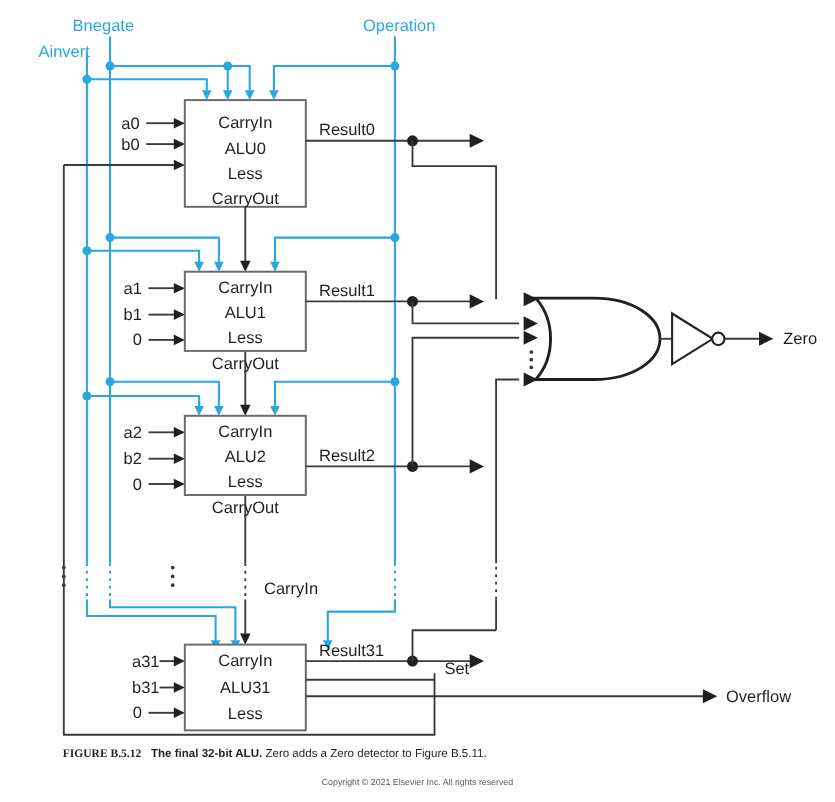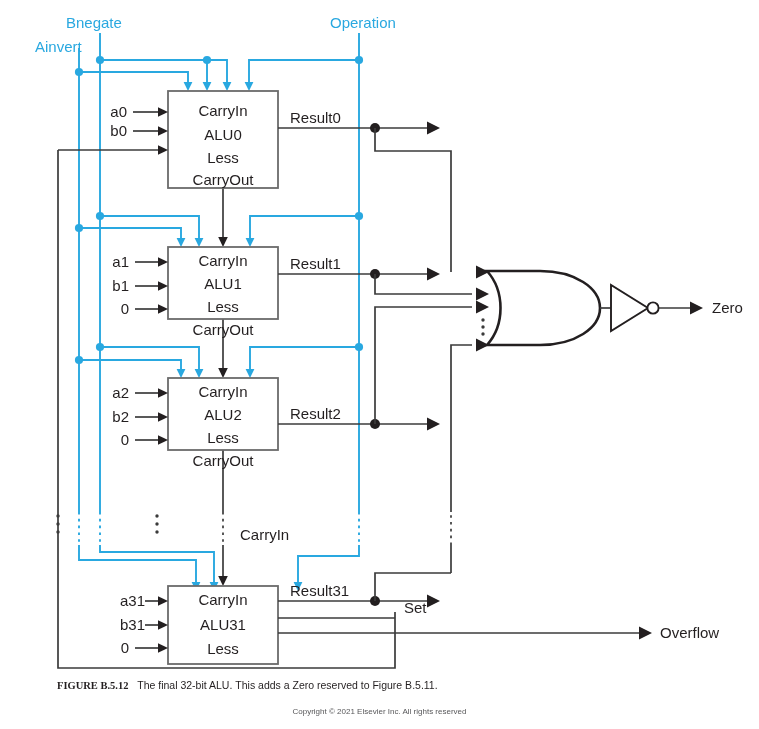--- a/index.html
+++ b/index.html
@@ -93,21 +93,21 @@
     top: 678px;
     width: 660px;
   }
   .cap-line {
     font-size: 10.5px;
     color: #231f20;
     line-height: 14px;
     white-space: nowrap;
   }
   .cap-fig { font-weight: bold; font-family: Liberation Serif, serif; }
-  .cap-title { font-weight: normal; }
+  .cap-title { font-weight: bold; }
   #copyright-line {
     position: absolute;
     left: 0px;
     top: 707px;
     width: 759px;
     text-align: center;
     font-size: 8px;
     color: #58585a;
   }
 </style>
@@ -374,19 +374,19 @@
     </g>
 
     <text class="lbl-blue" x="35" y="52" text-anchor="start">Ainvert</text>
     <text class="lbl-blue" x="66" y="28" text-anchor="start">Bnegate</text>
     <text class="lbl-blue" x="330" y="28" text-anchor="start">Operation</text>
 
   </svg>
 
   <div id="caption-block">
     <div class="cap-line">
-      <span class="cap-fig">FIGURE B.5.12</span><span>&nbsp;&nbsp;&nbsp;</span><span class="cap-title">The final 32-bit ALU.</span><span>&nbsp;</span><span>This adds a Zero reserved to Figure B.5.11.</span>
+      <span class="cap-fig">FIGURE B.5.12</span><span>&nbsp;&nbsp;&nbsp;</span><span class="cap-title">The final 32-bit ALU.</span><span>&nbsp;</span><span>Zero adds a Zero detector to Figure B.5.11.</span>
     </div>
   </div>
 
   <div id="copyright-line">Copyright © 2021 Elsevier Inc. All rights reserved</div>
 
 </div>
 
 </body></html>

